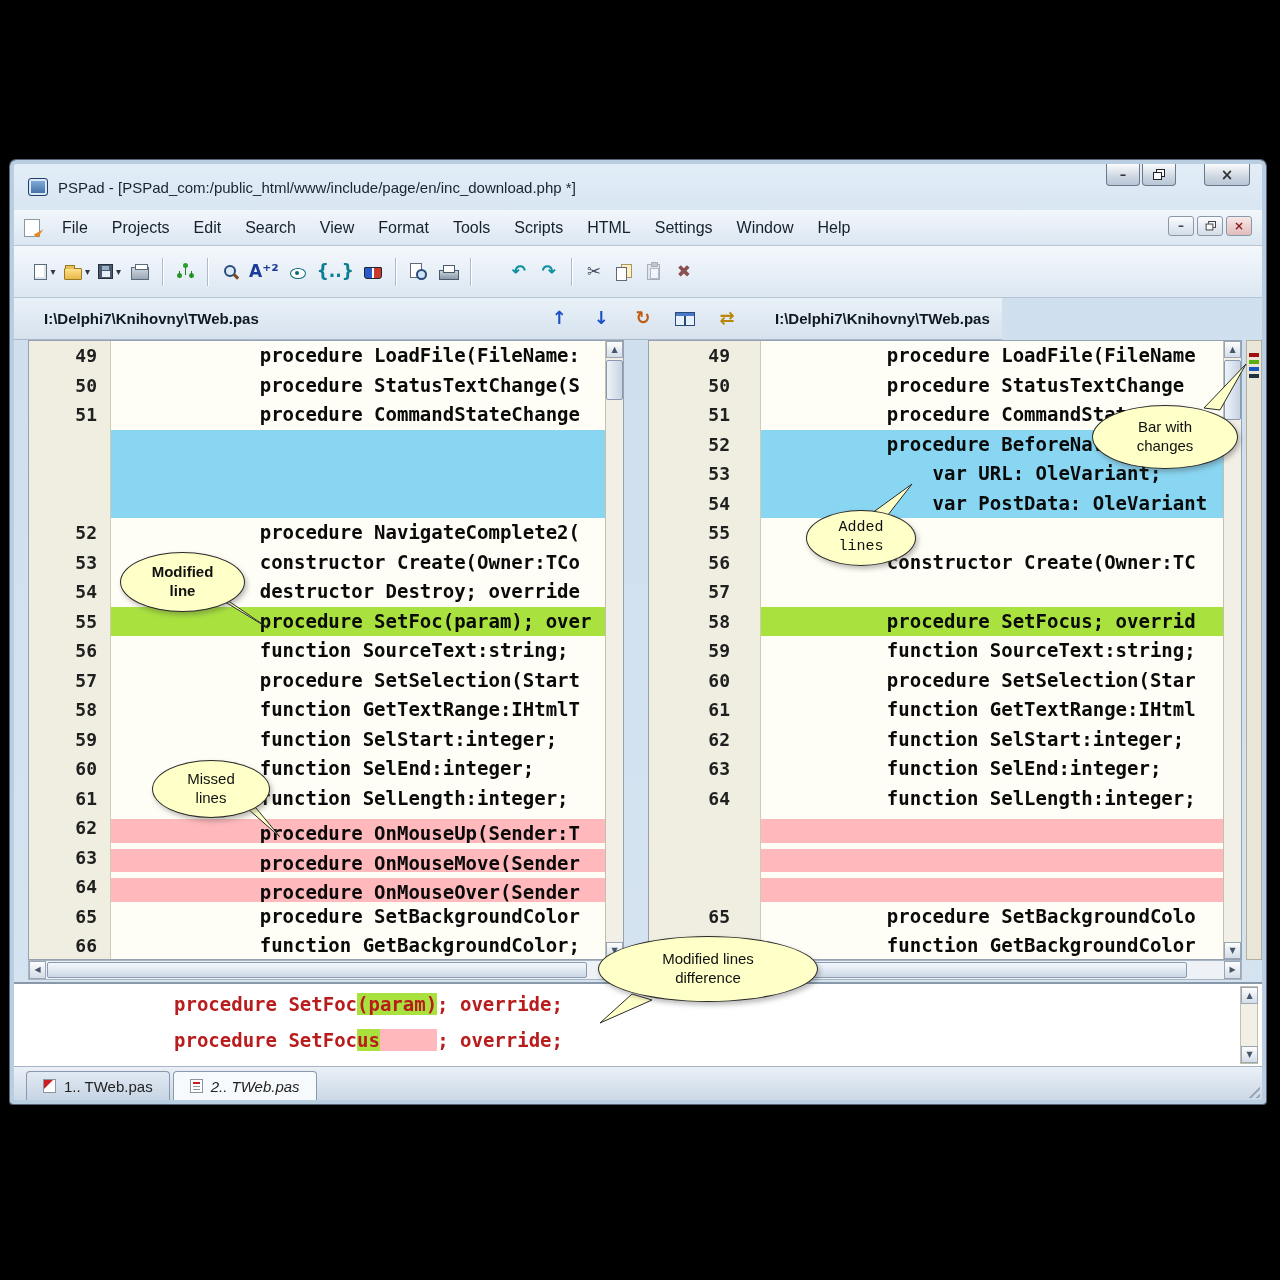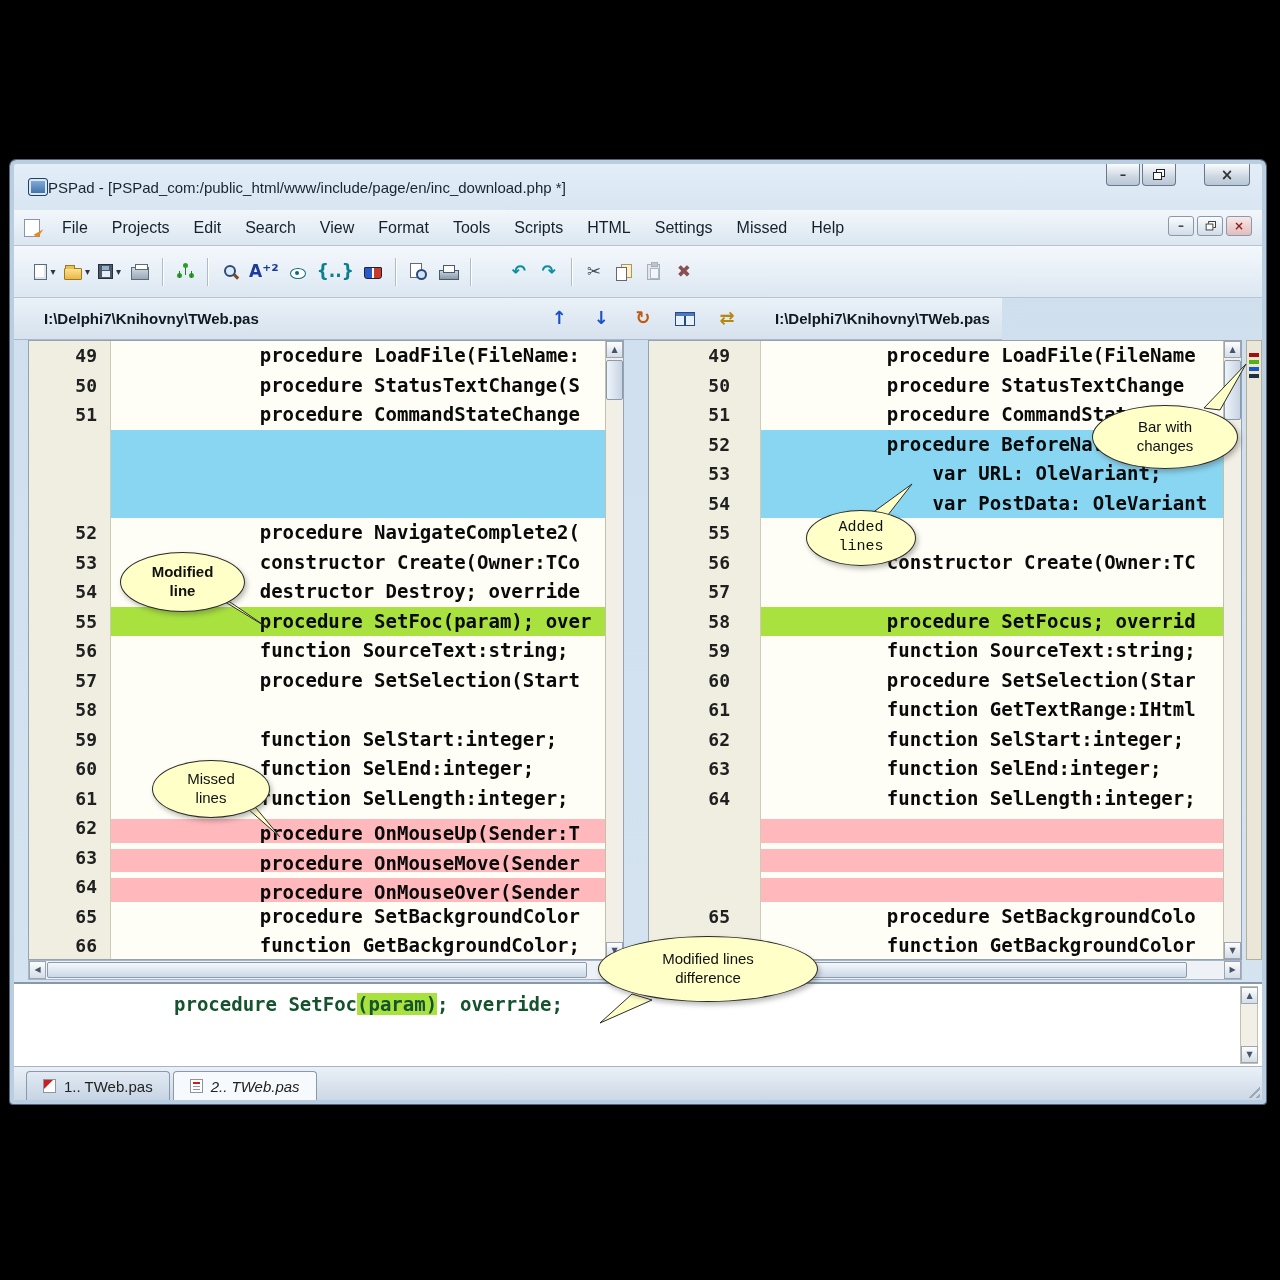--- a/index.html
+++ b/index.html
@@ -7,21 +7,21 @@
        font-family:"Liberation Sans",sans-serif;}
   *{box-sizing:border-box;}
 
   #window{position:absolute;left:10px;top:160px;width:1256px;height:944px;
     border:4px solid #b9cee0;border-radius:6px 6px 3px 3px;
     box-shadow:0 0 0 1px #54657a, 0 4px 14px rgba(0,0,0,.6);
     background:linear-gradient(180deg,#e2edf7 0%,#cfdfee 10%,#d6e4f1 100%);}
 
   
   .titlebar{position:absolute;left:0;top:0;width:1248px;height:46px;display:flex;
-    align-items:center;padding-left:14px;font-size:15px;color:#1a2430;}
+    align-items:center;gap:10px;padding-left:14px;font-size:15px;color:#1a2430;}
   .appicon{width:20px;height:18px;background:linear-gradient(#8ab4e0,#3a6aa0);
     border:1px solid #20406a;border-radius:3px;box-shadow:inset 0 0 0 2px #d8e8f8;flex:0 0 auto;}
   .title{white-space:nowrap;}
   .winbtns{position:absolute;top:0;right:12px;display:flex;}
   .wbtn{width:34px;height:22px;margin-left:2px;background:linear-gradient(#fbfcfd,#cdd7e2 60%,#b8c6d6);
     border:1px solid #6a7888;border-top:none;border-radius:0 0 4px 4px;display:flex;
     align-items:center;justify-content:center;font-weight:bold;font-size:13px;color:#333;
     font-family:"DejaVu Sans",sans-serif;}
   .wbtn.close{width:46px;margin-left:28px;font-size:15px;}
   .ic-restore{display:inline-block;width:9px;height:8px;border:1px solid #222;background:#f8fafc;
@@ -144,21 +144,21 @@
     border:1px solid #8a9ab0;border-radius:2px;}
   .hs-left .hthumb{width:540px;}
   .hs-right .hthumb{width:520px;}
 
   
   .changesbar{position:absolute;left:1232px;top:176px;width:16px;height:620px;background:#eae6d8;border:1px solid #b4ae9c;}
   .cmark{width:10px;height:4px;margin:3px auto 0;}
 
   
   .bottomdiff{position:absolute;left:0;top:818px;width:1248px;height:84px;background:#fff;border-top:2px solid #8898a8;}
-  .bd-line{padding-left:160px;font:bold 19px/36px "DejaVu Sans Mono",monospace;white-space:pre;color:#14532d;}
+  .bd-line{padding-left:160px;font:bold 19px/36px "DejaVu Sans Mono",monospace;white-space:pre;color:#b91c1c;}
   .bd-line:first-child{margin-top:2px;}
   .seg.hl-green{background:var(--hl-green);}
   .seg.hl-pink{background:var(--hl-pink);}
   .bd-vscroll{position:absolute;right:4px;top:2px;width:18px;height:78px;background:#f1efe6;border:1px solid #c4c0ae;}
 
   
   .tabbar{position:absolute;left:0;top:902px;width:1248px;height:34px;
     background:linear-gradient(#eaf0f7,#ccd8e6);border-top:1px solid #a8b4c4;
     display:flex;align-items:flex-end;padding-left:12px;}
   .tabs{display:flex;align-items:flex-end;}
@@ -213,21 +213,21 @@
         <span class="mi">File</span>
         <span class="mi">Projects</span>
         <span class="mi">Edit</span>
         <span class="mi">Search</span>
         <span class="mi">View</span>
         <span class="mi">Format</span>
         <span class="mi">Tools</span>
         <span class="mi">Scripts</span>
         <span class="mi">HTML</span>
         <span class="mi">Settings</span>
-        <span class="mi">Missed</span>
+        <span class="mi">Window</span>
         <span class="mi">Help</span>
       </div>
     <div class="mdibtns">
       <span class="mbtn">
           <span>–</span>
         </span>
       <span class="mbtn">
           <span class="ic-restore"></span>
         </span>
       <span class="mbtn close">
@@ -369,20 +369,21 @@
         <div class="prow">
           <span class="ln">56</span>
           <span class="cd">             function SourceText:string;</span>
         </div>
         <div class="prow">
           <span class="ln">57</span>
           <span class="cd">             procedure SetSelection(Start</span>
         </div>
         <div class="prow">
           <span class="ln">58</span>
+          <span class="cd">             function GetTextRange:IHtmlT</span>
         </div>
         <div class="prow">
           <span class="ln">59</span>
           <span class="cd">             function SelStart:integer;</span>
         </div>
         <div class="prow">
           <span class="ln">60</span>
           <span class="cd">             function SelEnd:integer;</span>
         </div>
         <div class="prow">
@@ -523,20 +524,21 @@
   </div>
   <div class="hscroll hs-right">
     <span class="hbtn l">◀</span>
     <span class="hthumb"></span>
     <span class="hbtn r">▶</span>
   </div>
 
   <div class="bottomdiff">
     <div id="bd-lines">
         <div class="bd-line"><span class="seg">procedure SetFoc</span><span class="seg hl-green">(param)</span><span class="seg">; override;</span></div>
+        <div class="bd-line"><span class="seg">procedure SetFoc</span><span class="seg hl-green">us</span><span class="seg hl-pink">     </span><span class="seg">; override;</span></div>
       </div>
     <div class="bd-vscroll">
       <span class="sbtn up">▲</span>
       <span class="sbtn down">▼</span>
     </div>
   </div>
 
   <div class="tabbar">
     <div class="tabs" id="tabs">
         <div class="tab">

